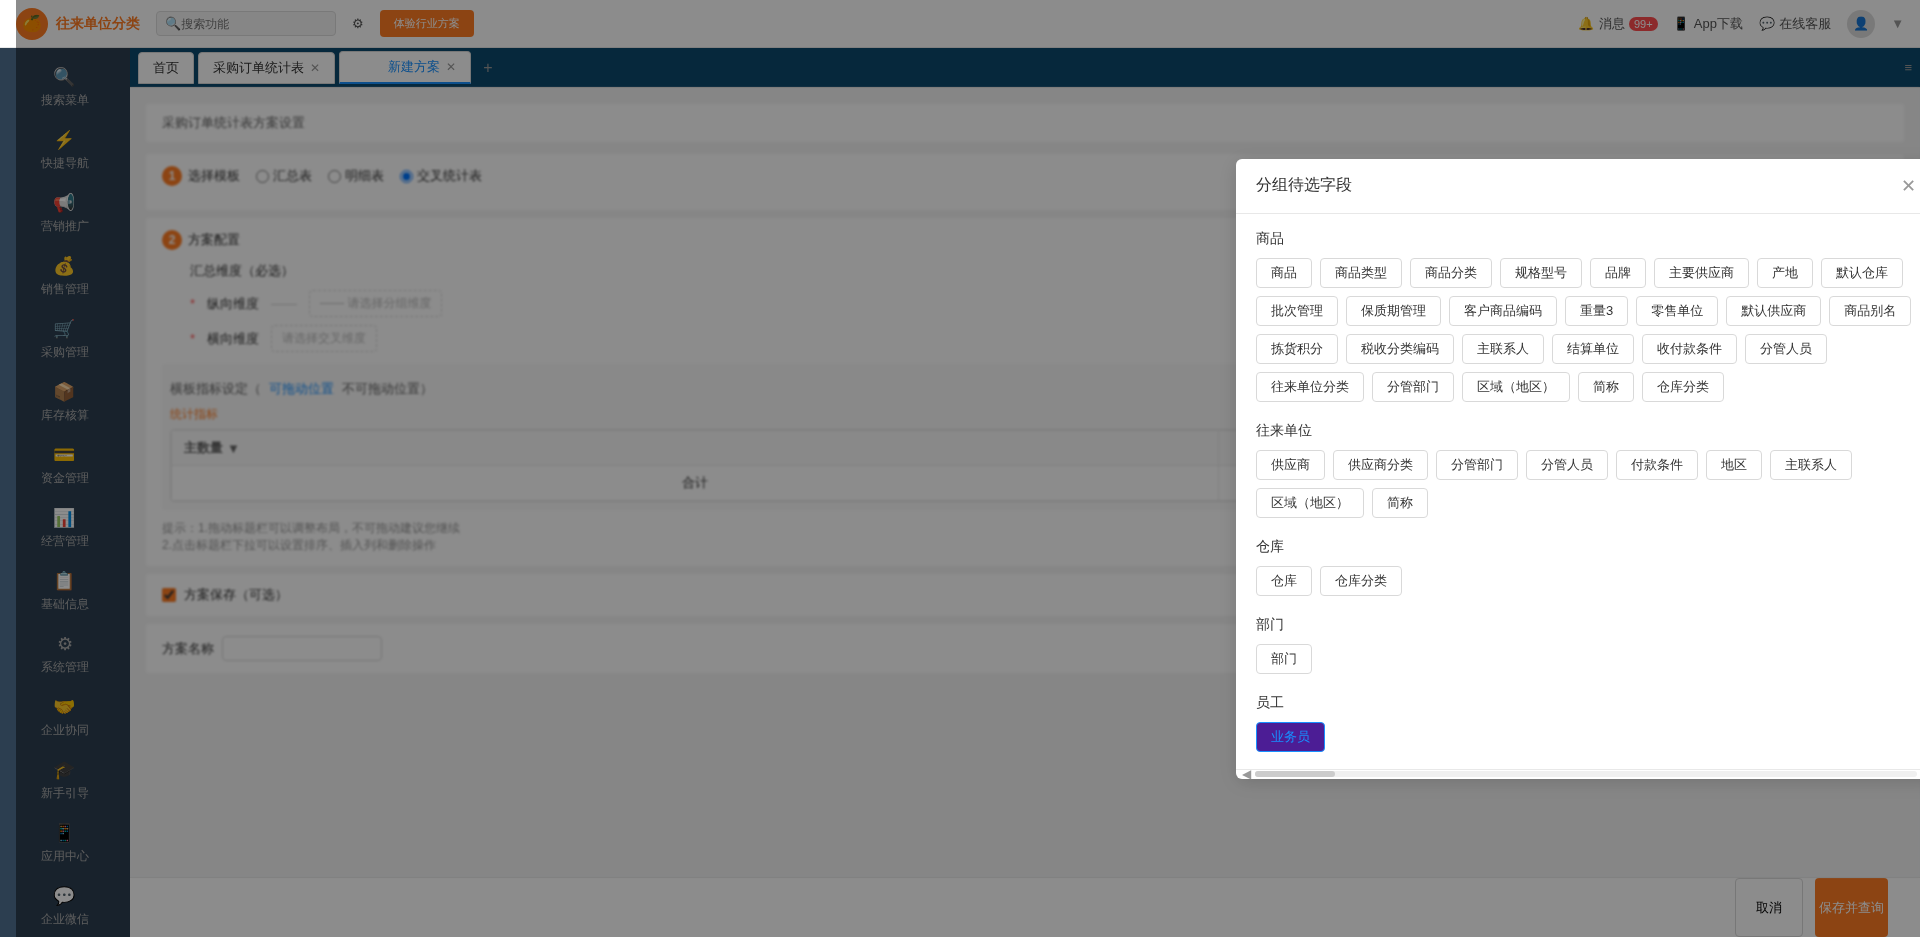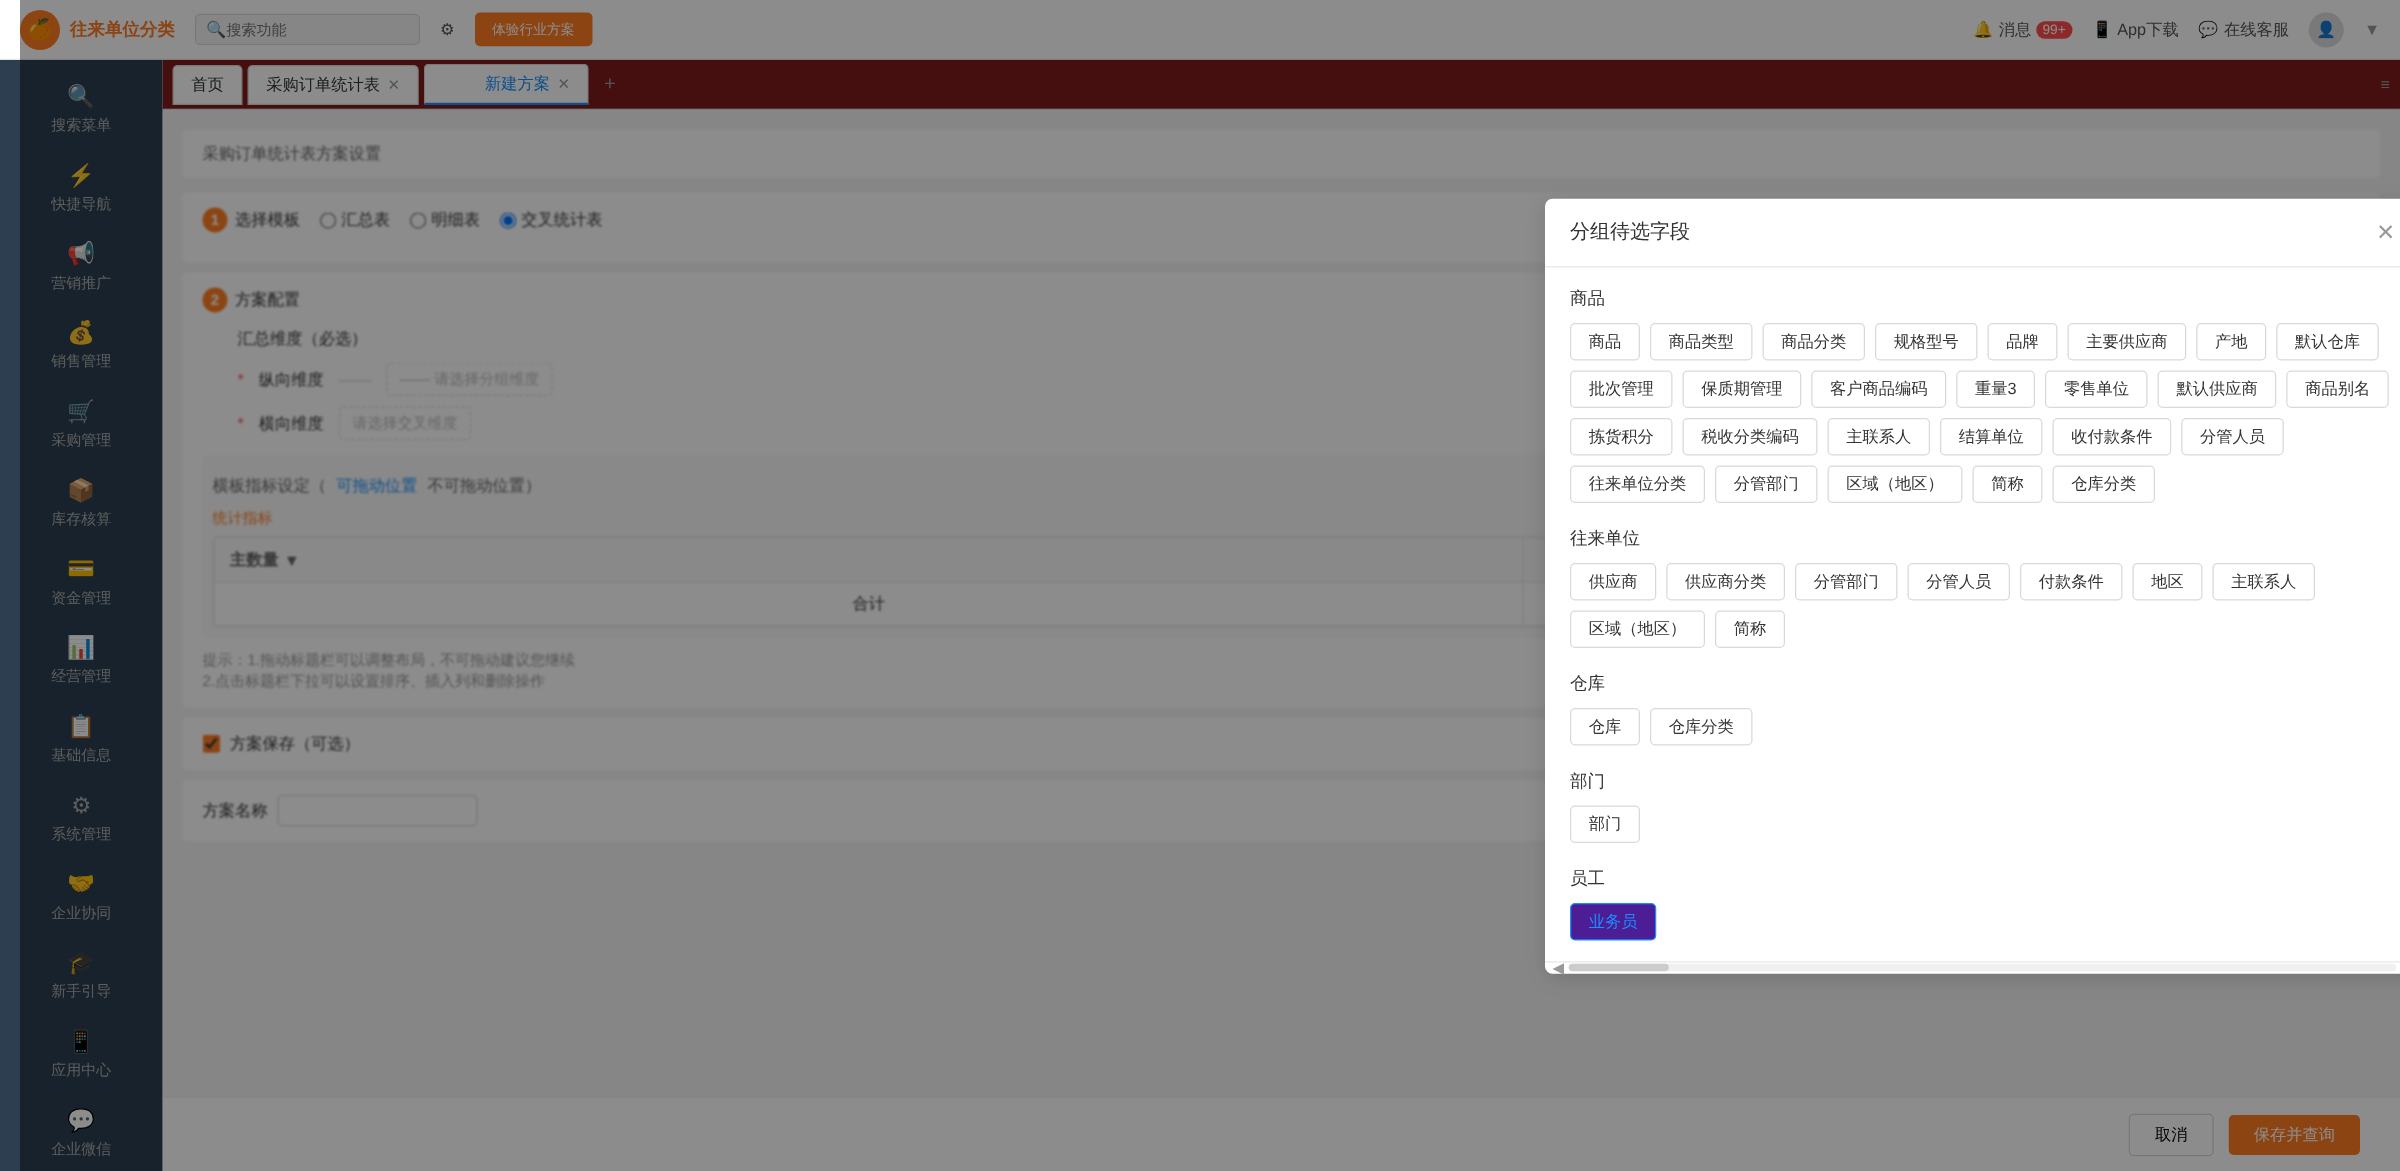--- a/index.html
+++ b/index.html
@@ -4,21 +4,21 @@
   <style>
     * { box-sizing: border-box; margin: 0; padding: 0; }
     body { font-family: "Microsoft YaHei", "PingFang SC", Arial, sans-serif; font-size: 13px; background: #f0f2f5; color: #333; overflow: hidden; }
 
     
     .app-wrapper { display: flex; flex-direction: column; height: 937px; width: 1920px; }
     .top-bar { height: 48px; background: #fff; display: flex; align-items: center; padding: 0 16px; border-bottom: 1px solid #e8e8e8; justify-content: space-between; flex-shrink: 0; }
     .main-area { display: flex; flex: 1; overflow: hidden; }
     .sidebar { width: 130px; background: #2c3e50; flex-shrink: 0; display: flex; flex-direction: column; align-items: center; padding-top: 8px; }
     .content-area { flex: 1; display: flex; flex-direction: column; overflow: hidden; }
-    .tab-bar { height: 40px; background: #7f1d1d; display: flex; align-items: center; padding: 0 8px; border-bottom: 1px solid #d9d9d9; flex-shrink: 0; }
+    .tab-bar { height: 40px; background: #0c4a6e; display: flex; align-items: center; padding: 0 8px; border-bottom: 1px solid #d9d9d9; flex-shrink: 0; }
     .page-content { flex: 1; background: #f5f5f5; padding: 16px; overflow: auto; position: relative; }
 
     
     .logo-area { display: flex; align-items: center; gap: 8px; color: #ff7d24; font-weight: bold; font-size: 14px; }
     .logo-icon { width: 32px; height: 32px; background: #ff7d24; border-radius: 50%; display: flex; align-items: center; justify-content: center; color: white; font-size: 16px; }
     .search-bar { display: flex; align-items: center; background: #f5f5f5; border: 1px solid #ddd; border-radius: 4px; padding: 4px 8px; width: 180px; }
     .search-bar input { border: none; background: transparent; outline: none; font-size: 12px; width: 140px; }
     .trial-btn { background: #ff7d24; color: white; border: none; border-radius: 4px; padding: 6px 14px; cursor: pointer; font-size: 11px; }
     .top-right { display: flex; align-items: center; gap: 16px; color: #555; font-size: 13px; }
     .badge { background: #ff4d4f; color: white; border-radius: 10px; padding: 1px 5px; font-size: 11px; }
@@ -37,23 +37,23 @@
     .page-header { background: #fff; padding: 10px 16px; margin-bottom: 12px; border-radius: 4px; font-size: 13px; color: #666; }
     .step-bar { display: flex; align-items: center; gap: 16px; margin-bottom: 12px; }
     .step-item { display: flex; align-items: center; gap: 6px; font-size: 13px; }
     .step-num { width: 20px; height: 20px; border-radius: 50%; background: #ff7d24; color: white; display: flex; align-items: center; justify-content: center; font-size: 12px; font-weight: bold; }
     .radio-group { display: flex; gap: 16px; align-items: center; }
     .radio-item { display: flex; align-items: center; gap: 4px; cursor: pointer; }
     .config-section { background: #fff; border-radius: 4px; padding: 12px 16px; margin-bottom: 8px; }
     .form-row { display: flex; align-items: center; gap: 12px; margin-bottom: 8px; font-size: 13px; }
     .required { color: #ff4d4f; }
     .select-placeholder { color: #bbb; border: 1px dashed #d9d9d9; padding: 4px 10px; border-radius: 4px; font-size: 12px; }
-    .bottom-bar { height: 60px; background: #fff; border-top: 1px solid #e8e8e8; display: flex; align-items: center; justify-content: flex-end; padding: 0 32px; gap: 12px; }
+    .bottom-bar { height: 60px; background: #fff; border-top: 1px solid #e8e8e8; display: flex; justify-content: flex-end; padding: 0 32px; gap: 12px; }
     .btn-cancel { border: 1px solid #d9d9d9; background: #fff; padding: 7px 20px; border-radius: 4px; cursor: pointer; font-size: 13px; }
-    .btn-save { background: #ff7d24; color: white; border: none; padding: 7px 20px; border-radius: 4px; cursor: pointer; font-size: 13px; }
+    .btn-save { background: #ff7d24; color: white; border: none; padding: 7px 4px; border-radius: 4px; cursor: pointer; font-size: 13px; }
 
     
     .modal-overlay { position: fixed; top: 0; left: 16px; width: 100%; height: 100%; background: rgba(0,0,0,0.45); z-index: 100; display: flex; align-items: center; justify-content: flex-end; }
     .modal { background: #fff; border-radius: 6px; width: 700px; max-height: 620px; display: flex; flex-direction: column; box-shadow: 0 4px 20px rgba(0,0,0,0.15); }
     .modal-header { padding: 16px 20px; border-bottom: 1px solid #e8e8e8; display: flex; align-items: center; justify-content: space-between; flex-shrink: 0; }
     .modal-title { font-size: 16px; font-weight: 500; color: #333; }
     .modal-close { cursor: pointer; color: #999; font-size: 18px; }
     .modal-body { flex: 1; overflow-y: auto; padding: 16px 20px; }
 
     

